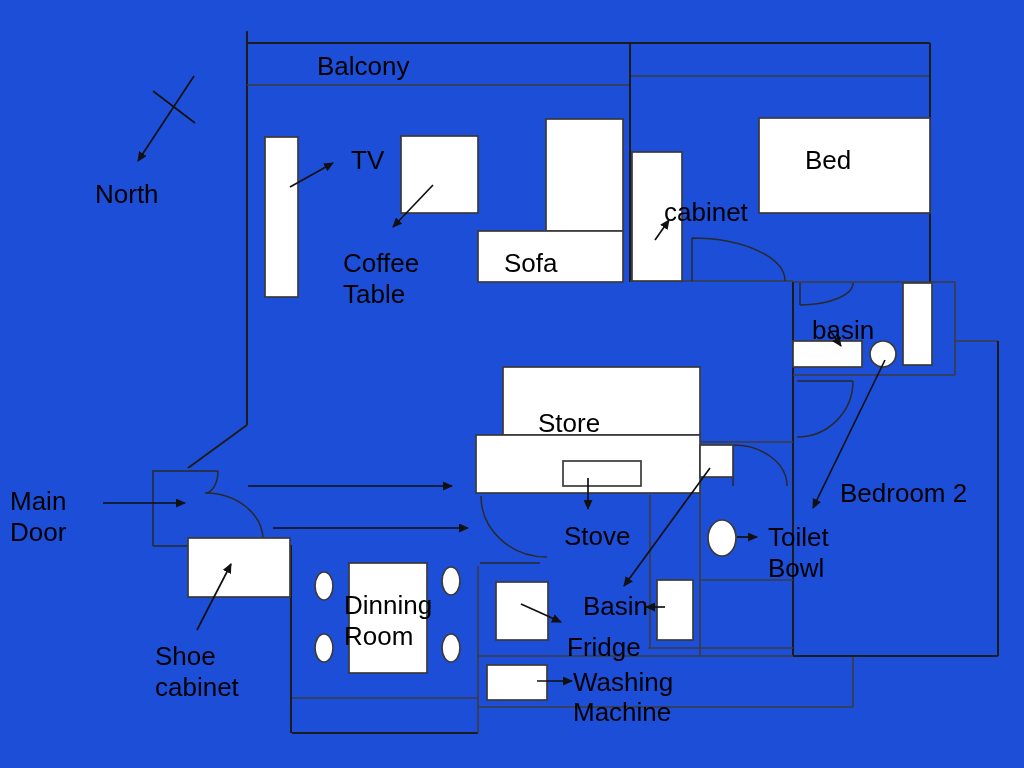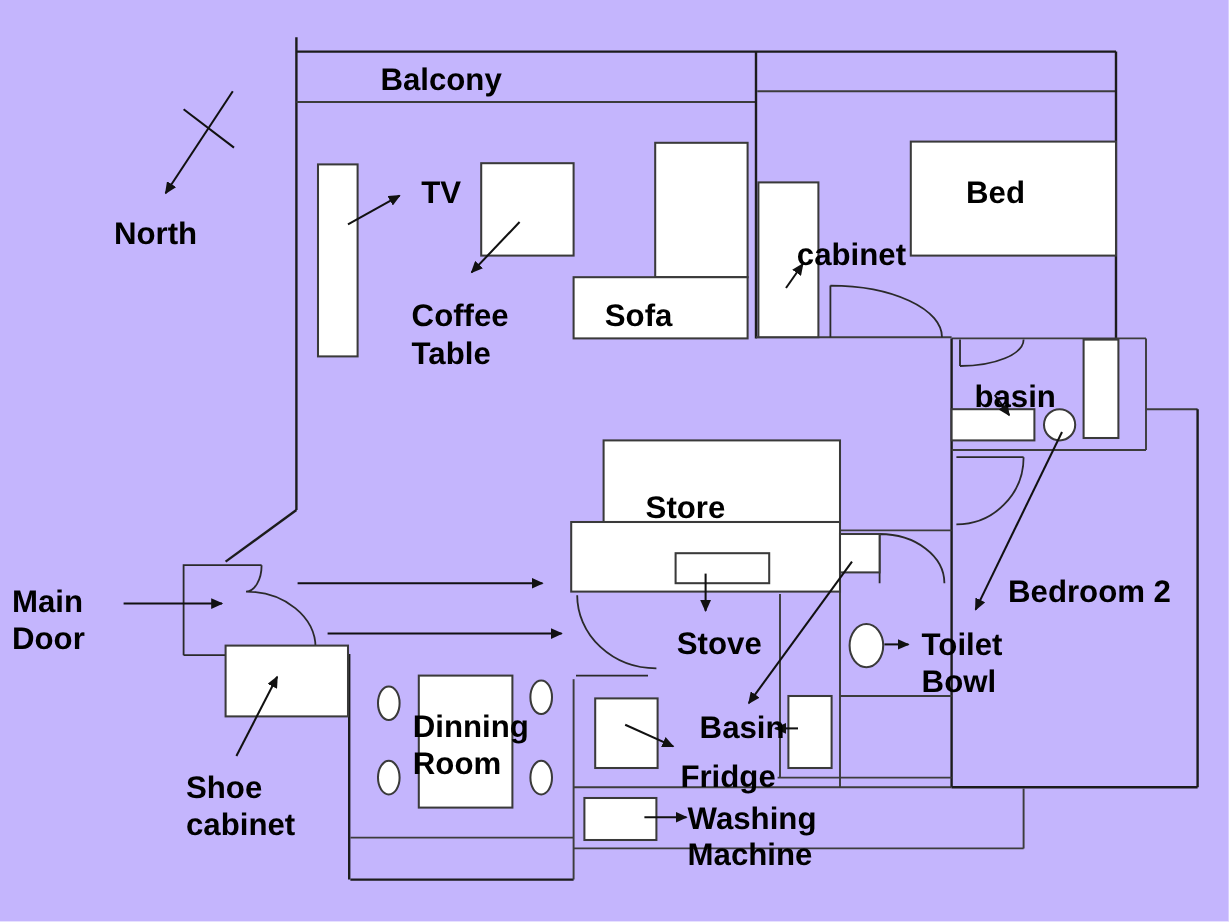--- a/index.html
+++ b/index.html
@@ -1,16 +1,16 @@
 <!DOCTYPE html>
 <html><head>
 <meta charset="utf-8">
 <style>
   html,body{margin:0;padding:0;background:#ffffff;}
-  .page{position:relative;width:1024px;height:768px;background:#c4b5fd;overflow:hidden;font-weight:bold;}
+  .page{position:relative;width:1024px;height:768px;background:#1d4ed8;overflow:hidden;}
   svg{position:absolute;left:0;top:0;}
   text{font-family:"Liberation Sans","DejaVu Sans",sans-serif;font-size:26px;fill:#000;}
   .wall{stroke:#1c1c1c;stroke-width:2;fill:none;}
   .wall-thin{stroke:#3c3c3c;stroke-width:1.6;fill:none;}
   .furn{stroke:#3a3a3a;stroke-width:1.7;fill:#ffffff;}
   .arc{stroke:#2a2a2a;stroke-width:1.5;fill:none;}
   .arrow{stroke:#111;stroke-width:1.7;fill:none;}
 </style>
 </head>
 <body>

